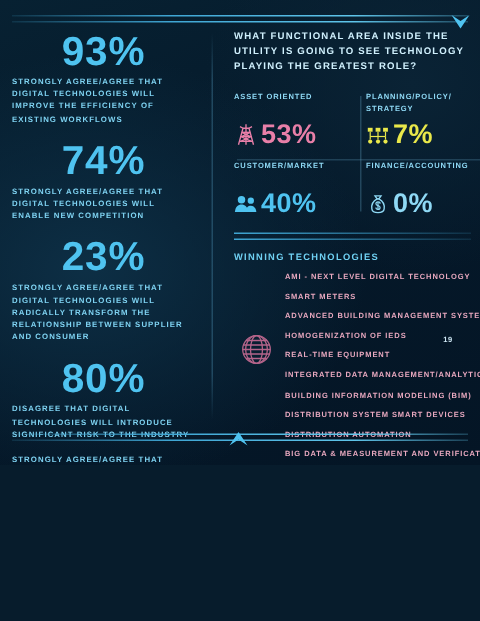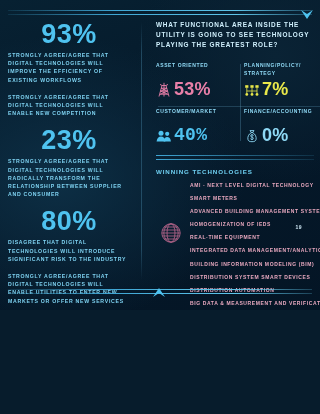--- a/index.html
+++ b/index.html
@@ -147,21 +147,21 @@
   .quad-icon { width: 16px; height: 16px; flex: 0 0 16px; }
   .quad-icon svg { display: block; width: 16px; height: 16px; }
   .quad-val {
     font-size: 18px;
     line-height: 19px;
     font-weight: bold;
     letter-spacing: 0.3px;
   }
   .c-pink  { color: #e87fa8; }
   .c-yellow{ color: #e9e84a; }
-  .c-blue  { color: #4fc3f0; font-family: Liberation Mono, monospace; }
+  .c-blue  { color: #4fc3f0; }
   .c-ltblue{ color: #8fd9f5; }
 
   
   .wt-rule {
     position: relative;
     height: 5px;
     margin: 4px 0 8px 0;
   }
   .wt-rule i {
     position: absolute; left: 0; right: 10px; height: 1px;
@@ -247,20 +247,21 @@
   <div class="divider-v"></div>
 
   <div class="col-left">
 
     <div class="stat">
       <div class="stat-num">93%</div>
       <div class="stat-desc">STRONGLY AGREE/AGREE THAT DIGITAL TECHNOLOGIES WILL IMPROVE THE EFFICIENCY OF EXISTING WORKFLOWS</div>
     </div>
 
     <div class="stat">
+      <div class="stat-num">74%</div>
       <div class="stat-desc">STRONGLY AGREE/AGREE THAT DIGITAL TECHNOLOGIES WILL ENABLE NEW COMPETITION</div>
     </div>
 
     <div class="stat">
       <div class="stat-num">23%</div>
       <div class="stat-desc">STRONGLY AGREE/AGREE THAT DIGITAL TECHNOLOGIES WILL RADICALLY TRANSFORM THE RELATIONSHIP BETWEEN SUPPLIER AND CONSUMER</div>
     </div>
 
     <div class="stat">
       <div class="stat-num">80%</div>

